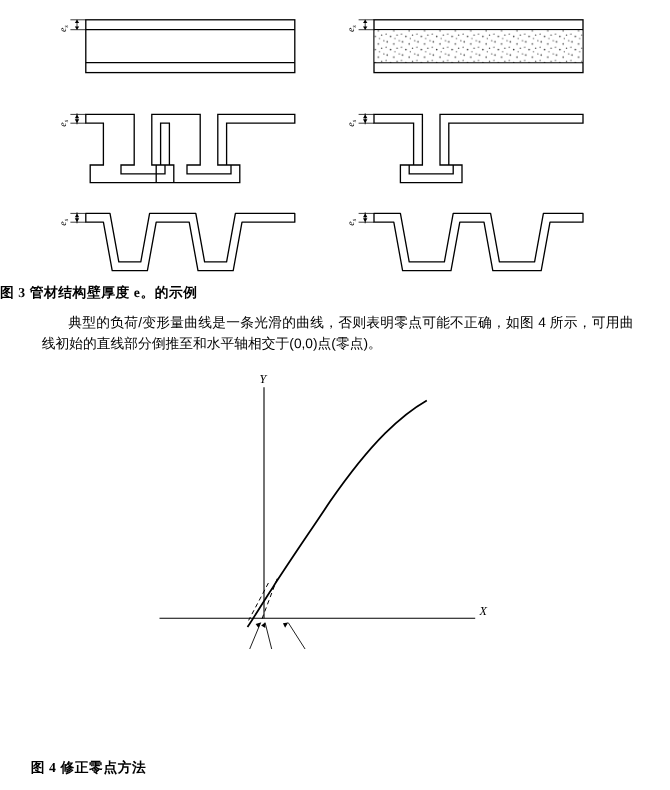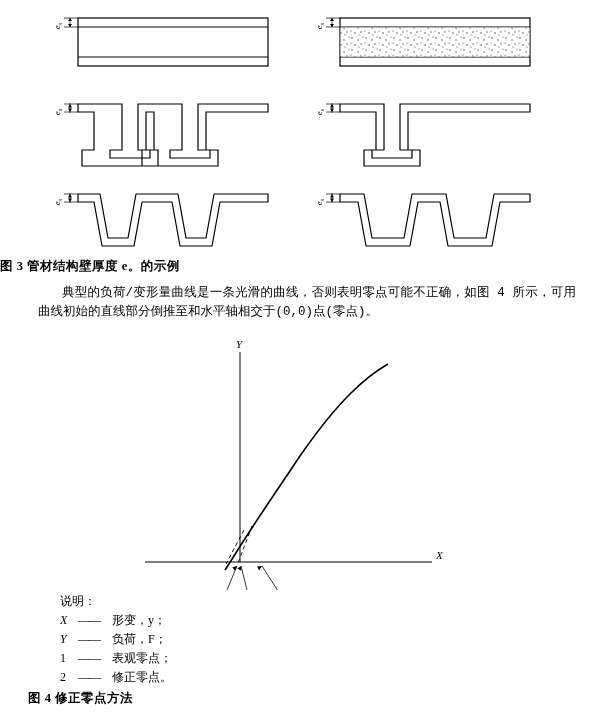--- a/index.html
+++ b/index.html
@@ -44,21 +44,21 @@
   .fig4-caption { top: 690px; margin-left: 28px; }
 
   .body-text {
     position: absolute;
     left: 38px;
     top: 284px;
     width: 538px;
     font-size: 12.5px;
     line-height: 19px;
     text-align: justify;
-    font-family: Liberation Mono, monospace;
+    font-family: Liberation Sans, sans-serif;
   }
   .body-text .indent { text-indent: 24px; display: block; }
 
   
   .fig4 {
     position: absolute;
     left: 0;
     top: 330px;
     width: 609px;
     height: 260px;
@@ -226,43 +226,16 @@
       </g>
 
       <g font-family="Liberation Serif, serif" font-size="11" fill="#000">
         <text x="218" y="288">1</text>
         <text x="246" y="288">2</text>
         <text x="281" y="288">1</text>
       </g>
     </svg>
   </div>
 
-  <div class="legend">
-    <div class="ltitle">说明：</div>
-    <table>
-      <tbody>
-          <tr>
-        <td class="sym">X</td>
-        <td class="dash">——</td>
-        <td>形变，y；</td>
-      </tr>
-      <tr>
-        <td class="sym">Y</td>
-        <td class="dash">——</td>
-        <td>负荷，F；</td>
-      </tr>
-      <tr>
-        <td class="num">1</td>
-        <td class="dash">——</td>
-        <td>表观零点；</td>
-      </tr>
-      <tr>
-        <td class="num">2</td>
-        <td class="dash">——</td>
-        <td>修正零点。</td>
-      </tr>
-    </tbody>
-      </table>
-  </div>
 
   <div class="fig-caption fig4-caption">图 4   修正零点方法</div>
 
 </div>
 
 </body></html>

